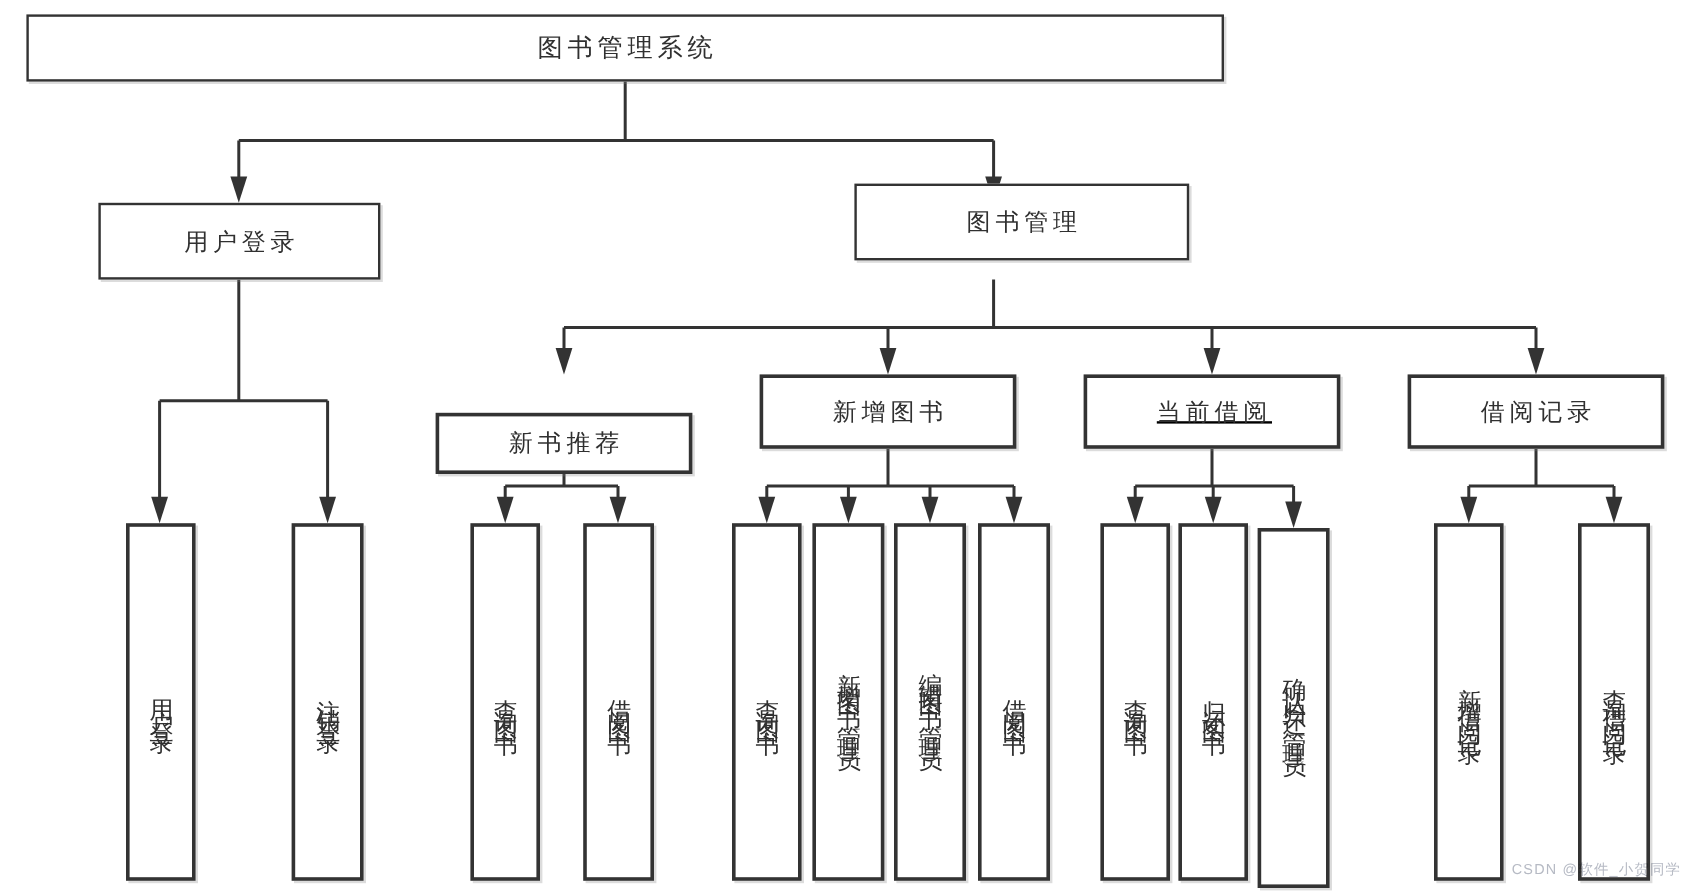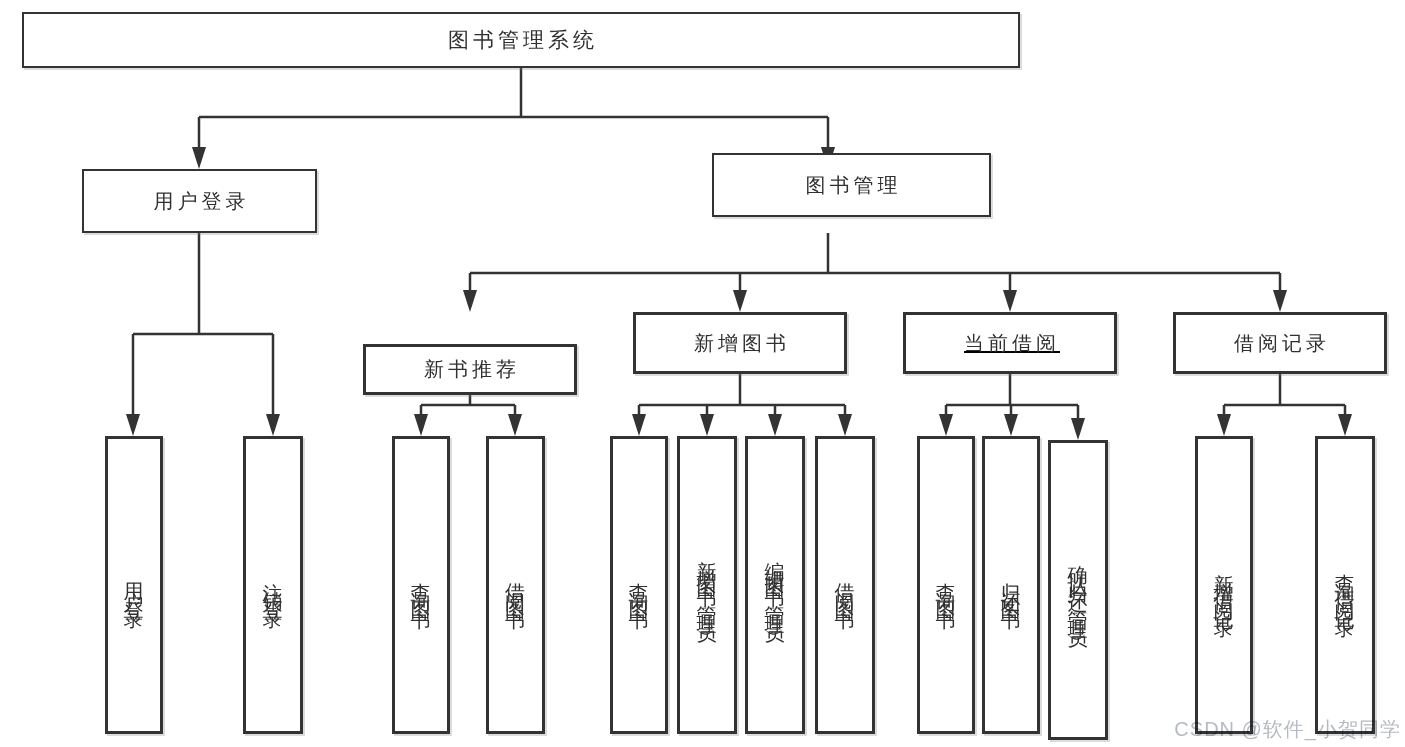--- a/index.html
+++ b/index.html
@@ -43,21 +43,21 @@
     font-size: 20px;
     color: #303030;
     letter-spacing: 9px;
     line-height: 1;
     white-space: nowrap;
   }
   .watermark {
     position: absolute;
     right: 4px;
     top: 716px;
-    font-size: 20px;
+    font-size: 12px;
     color: #b6bac4;
     letter-spacing: 1px;
     z-index: 3;
     mix-blend-mode: multiply;
     white-space: nowrap;
   }
 </style>
 </head>
 <body>
 

